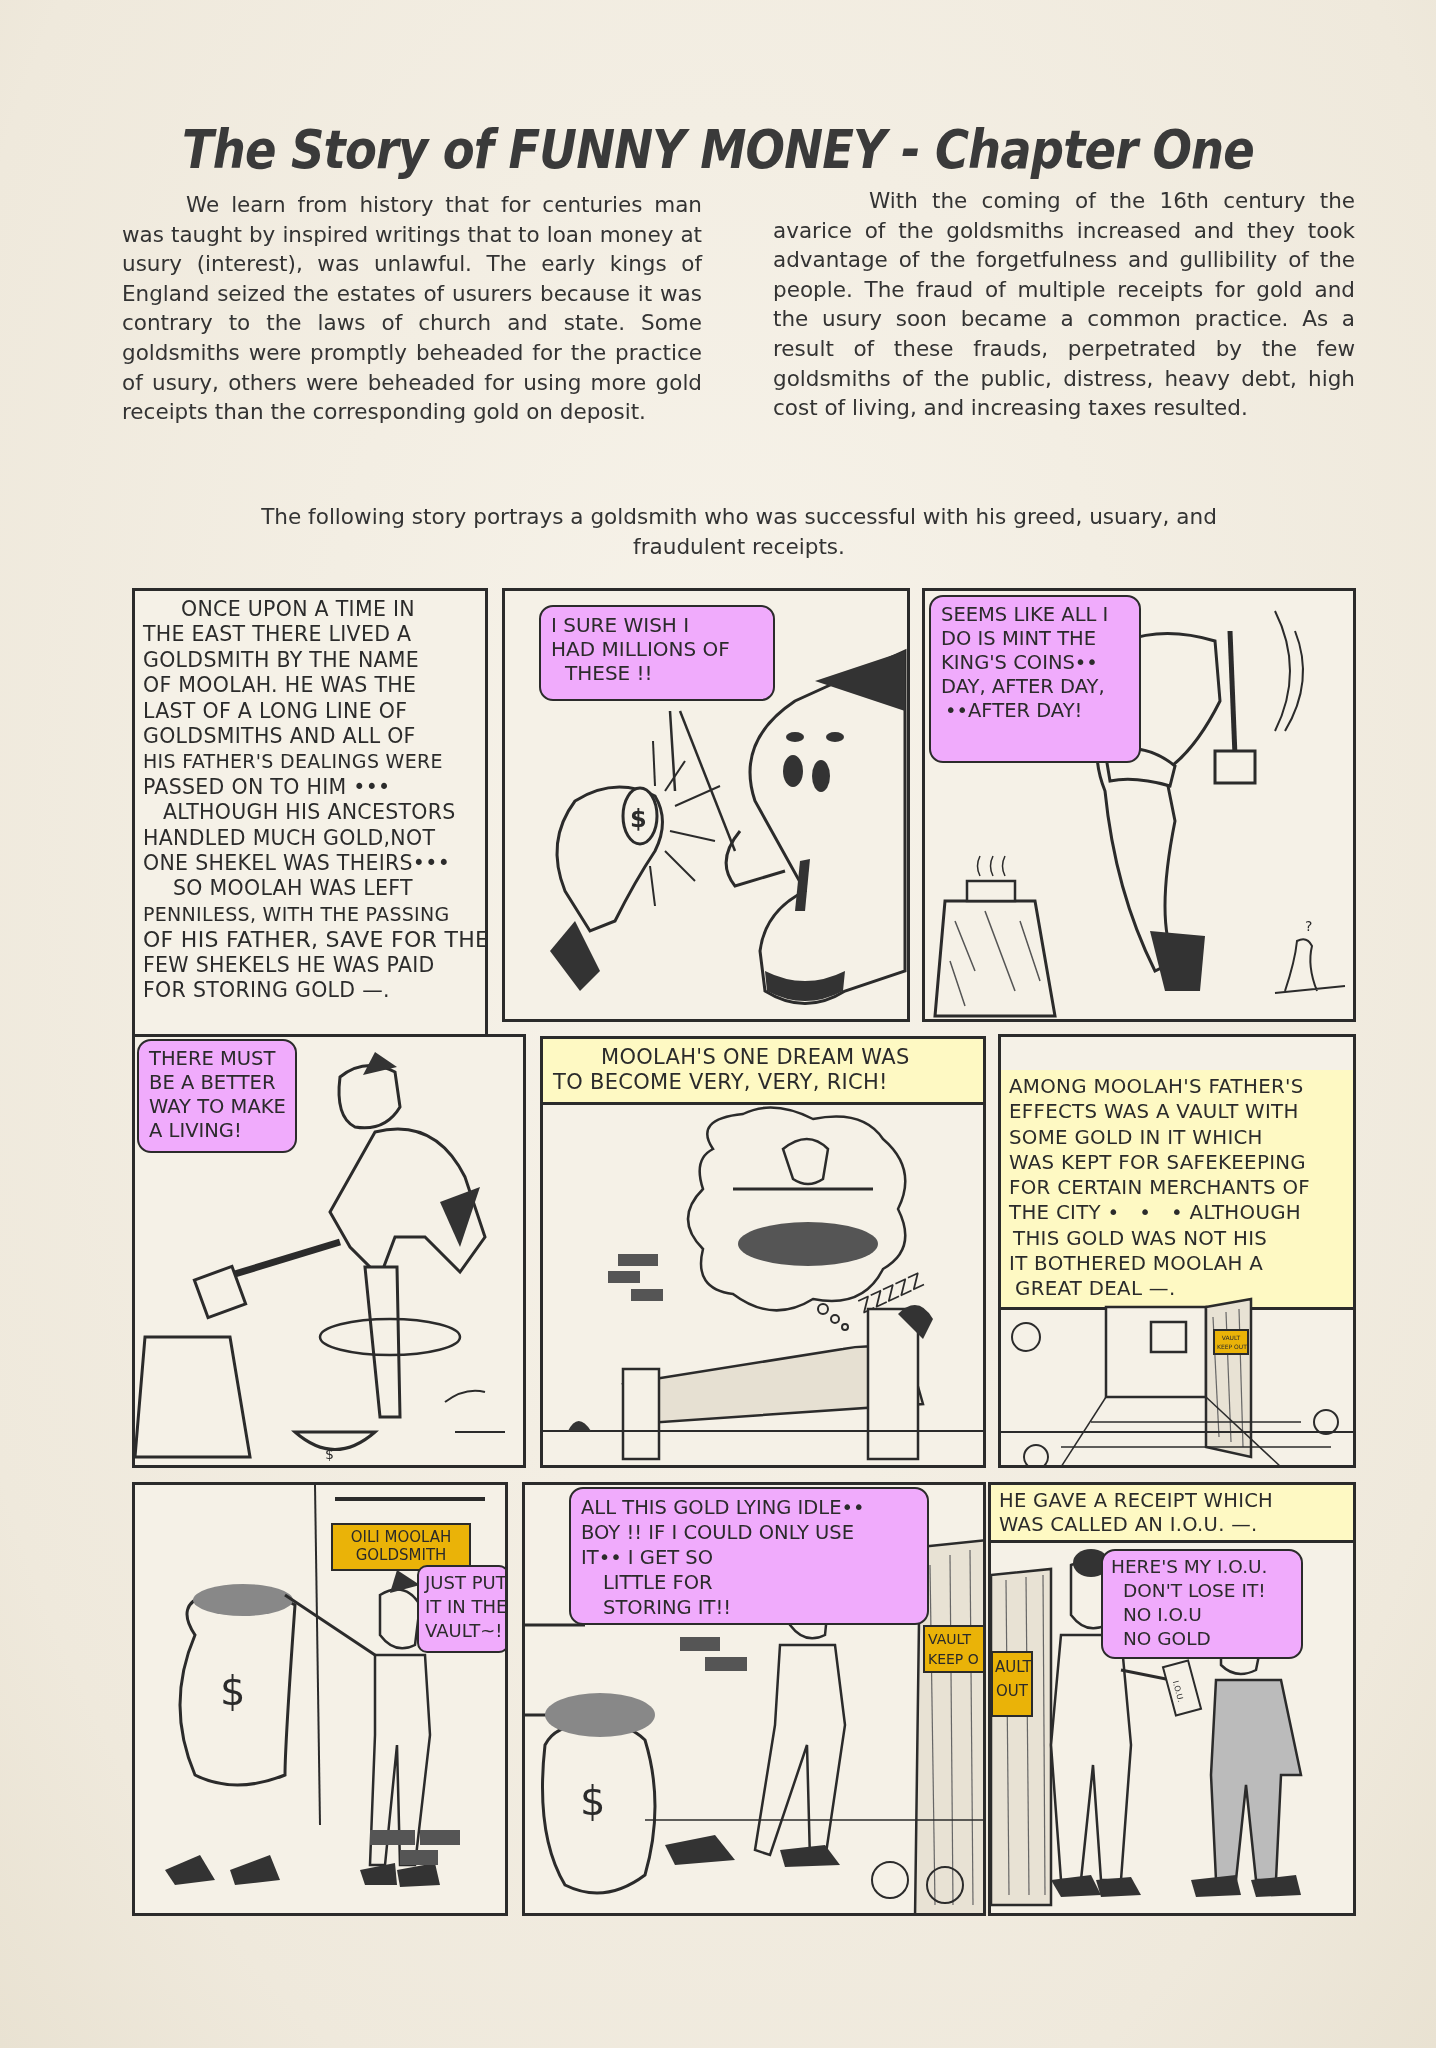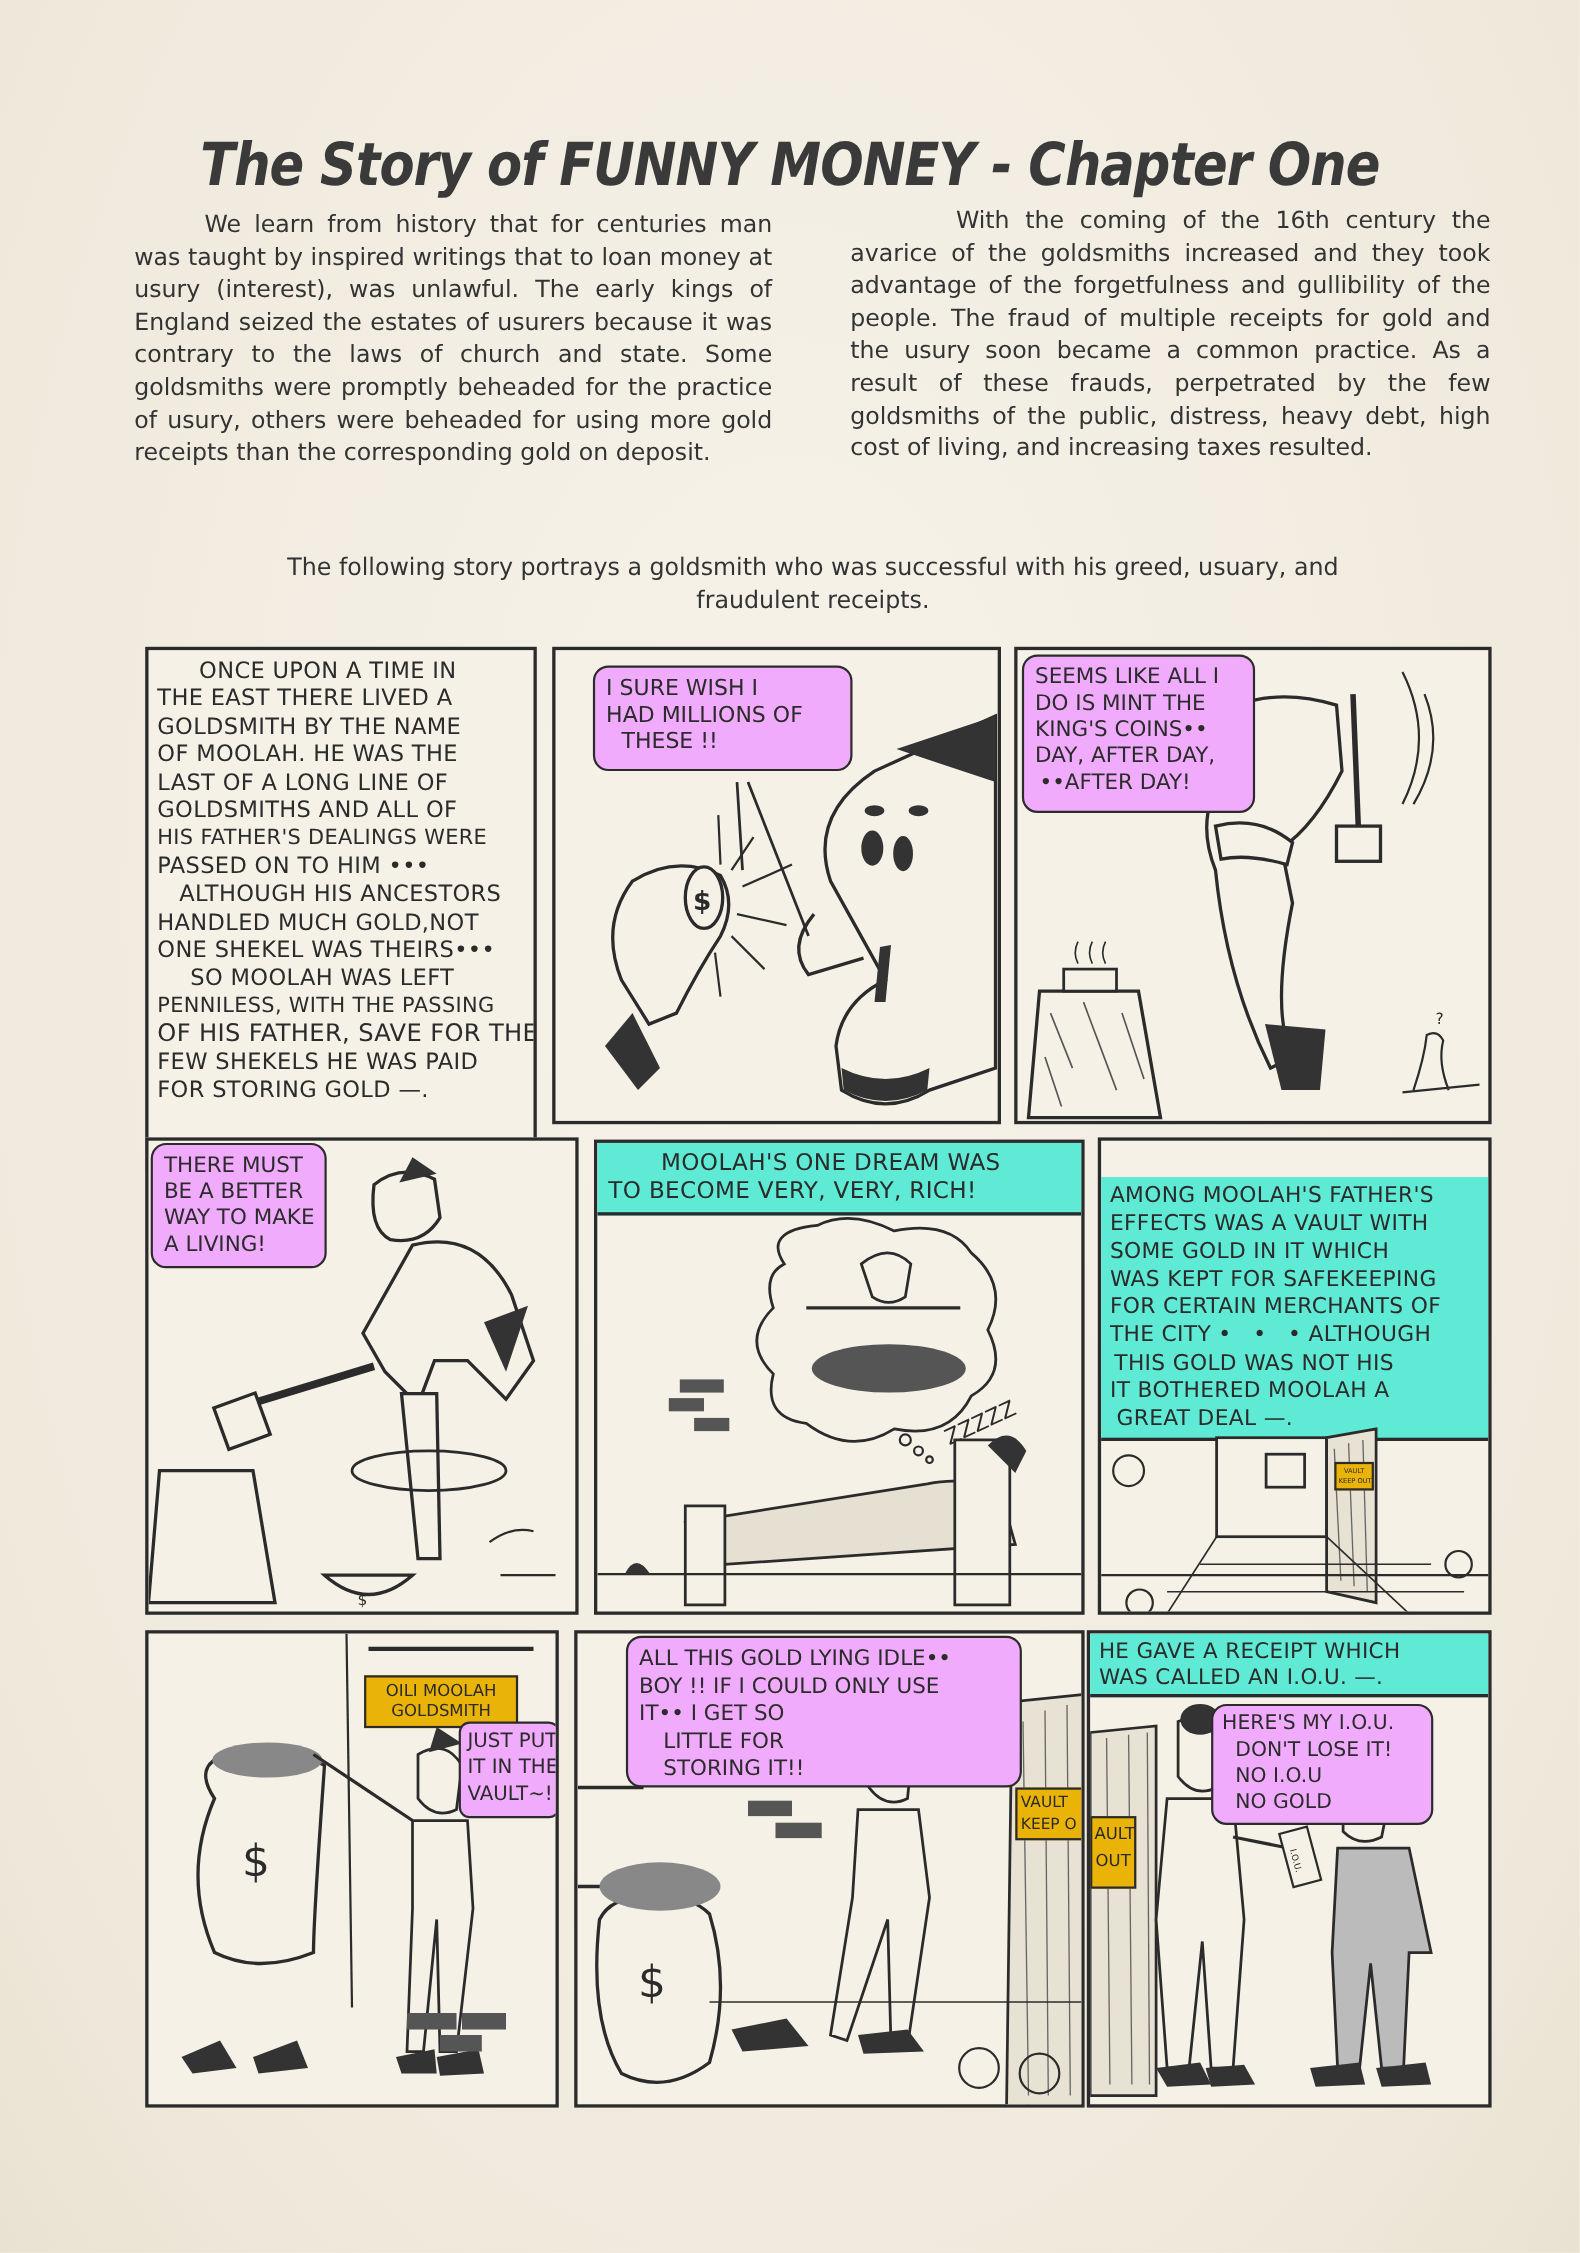--- a/index.html
+++ b/index.html
@@ -14,21 +14,21 @@
        text-align:justify;color:#333;}
   .col p{margin:0;text-indent:64px;}
   .col-left{left:122px;top:190px;width:580px;}
   .col-right{left:773px;top:186px;width:582px;}
   .col-right p{text-indent:96px;}
   .intro{position:absolute;left:122px;top:502px;width:1234px;text-align:center;
          font-size:22px;line-height:30px;color:#333;transform:scaleX(0.98);}
   .panel{position:absolute;border:3px solid #2b2b2b;background:#f5f1e7;box-sizing:border-box;overflow:hidden;}
   .caption{font-family:"DejaVu Sans",sans-serif;font-size:21px;line-height:25.6px;color:#2b2b2b;
            text-transform:uppercase;letter-spacing:0.3px;}
-  .caption-box{position:absolute;left:0;right:0;top:0;border-bottom:3px solid #2b2b2b;background:#5eead4;
+  .caption-box{position:absolute;left:0;right:0;top:0;border-bottom:3px solid #2b2b2b;background:#fef9c3;
                padding:6px 10px;box-sizing:border-box;}
   .bubble{position:absolute;border:2.5px solid #2b2b2b;border-radius:14px;background:#f0abfc;
           padding:6px 10px;box-sizing:border-box;font-size:20px;line-height:24px;color:#2b2b2b;}
   .sign{position:absolute;border:2px solid #2b2b2b;background:#eab308;font-size:15px;line-height:18px;
         text-align:center;padding:3px 6px;box-sizing:border-box;}
   svg{position:absolute;left:0;top:0;}
   .line{white-space:nowrap;display:block;}
 </style>
 </head>
 <body>
@@ -116,21 +116,21 @@
           <line x1="60" y1="320" x2="90" y2="400"></line>
         <line x1="25" y1="370" x2="40" y2="415"></line>
           <line x1="95" y1="330" x2="115" y2="390"></line>
       </g>
       <rect x="42" y="290" width="48" height="20" fill="#f5f1e7" stroke="#2b2b2b" stroke-width="2.5"></rect>
       <path d="M55 285 q-5 -10 0 -20 M68 285 q-5 -10 0 -20 M80 285 q-5 -10 0 -20" stroke="#2b2b2b" fill="none" stroke-width="1.5"></path>
       <path d="M360 400 q10 -30 12 -50 q10 -5 15 5 q-5 20 5 45 M350 402 L420 395" stroke="#2b2b2b" fill="none" stroke-width="2"></path>
       <text x="380" y="340" font-size="14" fill="#2b2b2b" font-family="DejaVu Sans, sans-serif">?</text>
       <path d="M350 20 q30 60 0 120 M370 40 q20 50 -10 100" stroke="#2b2b2b" fill="none" stroke-width="2"></path>
     </svg>
-    <div class="bubble" style="left:4px;top:4px;width:212px;height:144px;font-size:19.5px;">
+    <div class="bubble" style="left:4px;top:4px;width:212px;height:168px;font-size:19.5px;">
       <span class="line">SEEMS LIKE ALL I</span>
       <span class="line">DO IS MINT THE</span>
       <span class="line">KING'S COINS••</span>
       <span class="line">DAY, AFTER DAY,</span>
       <span class="line" style="padding-left:4px">••AFTER DAY!</span>
     </div>
   </div>
 
   <div class="panel" style="left:132px;top:1034px;width:394px;height:434px;">
     <svg width="394" height="434">

